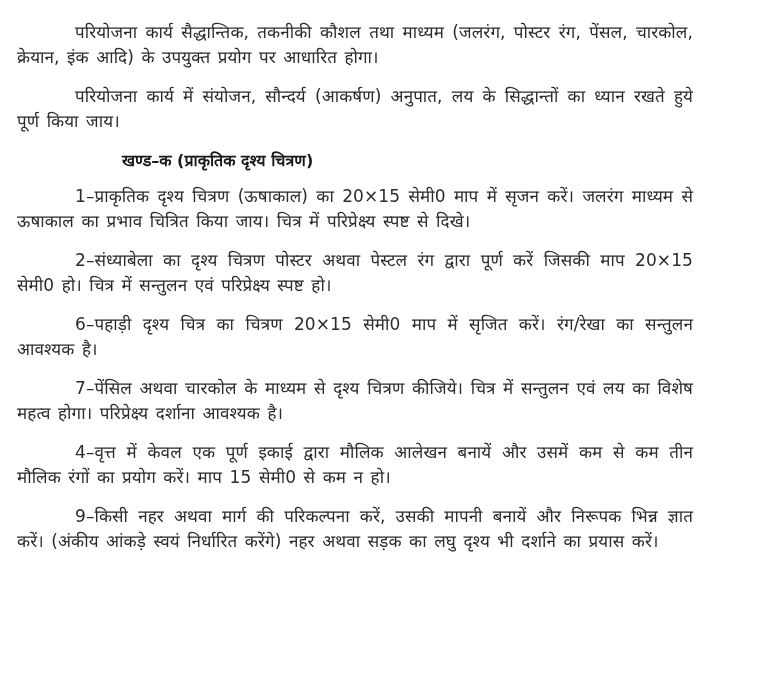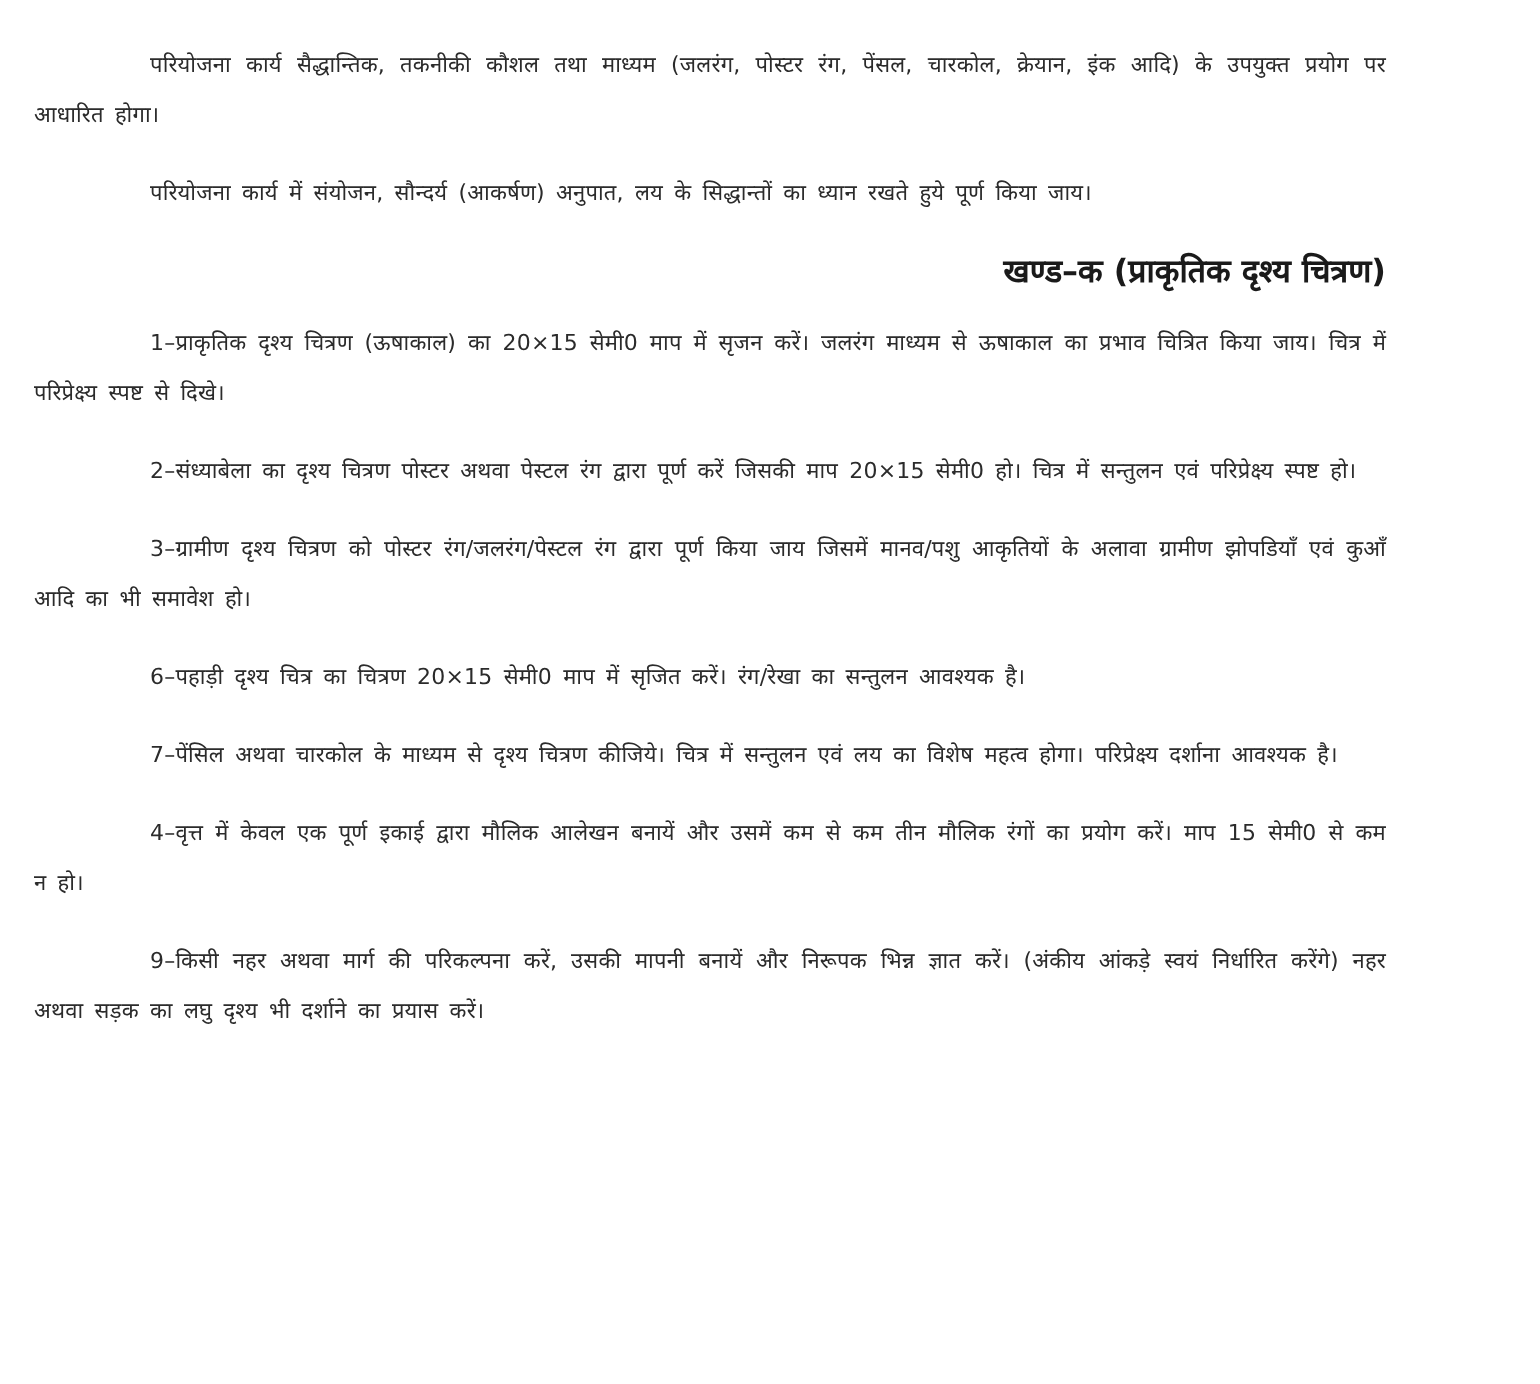--- a/index.html
+++ b/index.html
@@ -16,46 +16,45 @@
     color: #2b2b2b;
   }
   .page {
     position: absolute;
     left: 17px;
     top: 20px;
     width: 676px;
   }
   .para {
     margin: 0 0 14px 0;
-    font-size: 11px;
+    font-size: 17px;
     line-height: 25px;
     text-align: justify;
     text-indent: 58px;
     letter-spacing: 0.1px;
     word-spacing: 2px;
   }
   .heading {
     margin: 4px 0 10px 0;
     font-size: 16px;
     font-weight: bold;
     line-height: 26px;
-    text-align: right;
+    text-align: left;
     padding-left: 105px;
     color: #1a1a1a;
   }
 </style>
 </head>
 <body>
 
 <div class="page">
   <p class="para">परियोजना कार्य सैद्धान्तिक, तकनीकी कौशल तथा माध्यम (जलरंग, पोस्टर रंग, पेंसल, चारकोल, क्रेयान, इंक आदि) के उपयुक्त प्रयोग पर आधारित होगा।</p>
   <p class="para">परियोजना कार्य में संयोजन, सौन्दर्य (आकर्षण) अनुपात, लय के सिद्धान्तों का ध्यान रखते हुये पूर्ण किया जाय।</p>
 
   <h2 class="heading">खण्ड–क (प्राकृतिक दृश्य चित्रण)</h2>
 
   <p class="para">1–प्राकृतिक दृश्य चित्रण (ऊषाकाल) का 20×15 सेमी0 माप में सृजन करें। जलरंग माध्यम से ऊषाकाल का प्रभाव चित्रित किया जाय। चित्र में परिप्रेक्ष्य स्पष्ट से दिखे।</p>
   <p class="para">2–संध्याबेला का दृश्य चित्रण पोस्टर अथवा पेस्टल रंग द्वारा पूर्ण करें जिसकी माप 20×15 सेमी0 हो। चित्र में सन्तुलन एवं परिप्रेक्ष्य स्पष्ट हो।</p>
-  <p class="para">3–ग्रामीण दृश्य चित्रण को पोस्टर रंग/जलरंग/पेस्टल रंग द्वारा पूर्ण किया जाय जिसमें मानव/पशु आकृतियों के अलावा ग्रामीण झोपडियाँ एवं कुआँ आदि का भी समावेश हो।</p>
   <p class="para">6–पहाड़ी दृश्य चित्र का चित्रण 20×15 सेमी0 माप में सृजित करें। रंग/रेखा का सन्तुलन आवश्यक है।</p>
   <p class="para">7–पेंसिल अथवा चारकोल के माध्यम से दृश्य चित्रण कीजिये। चित्र में सन्तुलन एवं लय का विशेष महत्व होगा। परिप्रेक्ष्य दर्शाना आवश्यक है।</p>
   <p class="para">4–वृत्त में केवल एक पूर्ण इकाई द्वारा मौलिक आलेखन बनायें और उसमें कम से कम तीन मौलिक रंगों का प्रयोग करें। माप 15 सेमी0 से कम न हो।</p>
   <p class="para">9–किसी नहर अथवा मार्ग की परिकल्पना करें, उसकी मापनी बनायें और निरूपक भिन्न ज्ञात करें। (अंकीय आंकड़े स्वयं निर्धारित करेंगे) नहर अथवा सड़क का लघु दृश्य भी दर्शाने का प्रयास करें।</p>
 </div>
 
 </body></html>

